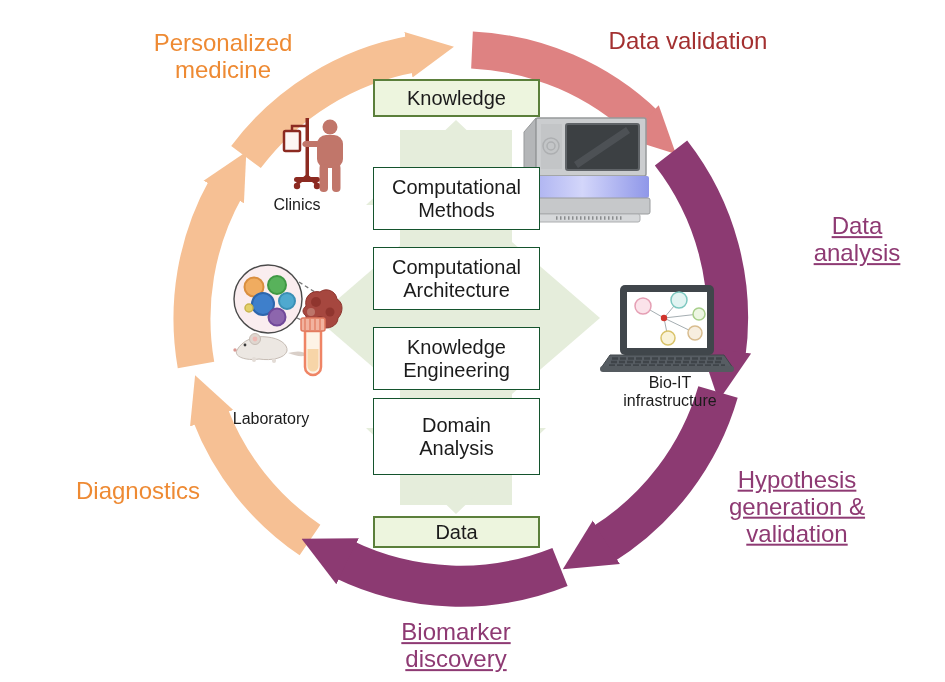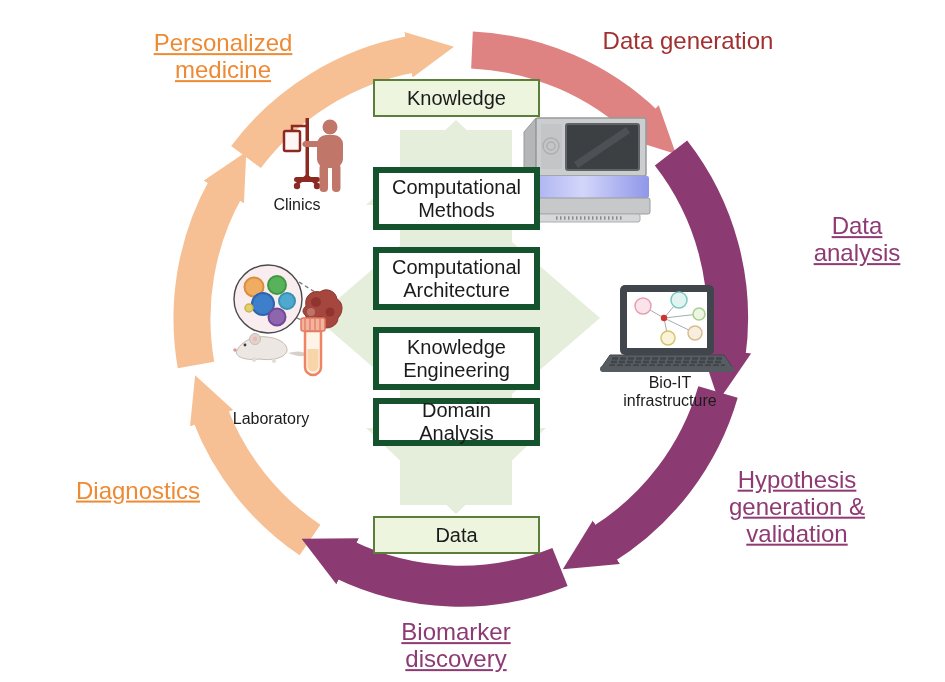--- a/index.html
+++ b/index.html
@@ -1,28 +1,28 @@
 <!DOCTYPE html>
 <html><head>
 <meta charset="utf-8">
 <style>
   html,body{margin:0;padding:0;background:#fff;}
   #stage{position:relative;width:945px;height:682px;background:#ffffff;overflow:hidden;
          font-family:"Liberation Sans",sans-serif;}
   #diagram-svg{position:absolute;left:0;top:0;}
   .lbl{position:absolute;transform:translate(-50%,-50%);white-space:pre-line;text-align:center;
        font-size:24px;line-height:1.12;font-weight:500;}
-  .lbl.orange{color:#EE8A33;text-decoration:underline;}
+  .lbl.orange{color:#EE8A33;}
   .lbl.red{color:#A33030;}
   .lbl.purple{color:#8E3A73;text-decoration:underline;}
   .node-lbl{position:absolute;transform:translate(-50%,-50%);white-space:pre-line;text-align:center;
        font-size:16px;line-height:1.1;font-weight:400;color:#1b1b1b;}
   .box{position:absolute;display:flex;align-items:center;justify-content:center;text-align:center;
        white-space:pre-line;font-size:20px;line-height:1.15;color:#1b1b1b;background:#ffffff;
-       border:6px solid #14532d;box-sizing:border-box;}
+       border:1px solid #14532d;box-sizing:border-box;}
   .box.green{background:#EDF5DE;border:2px solid #5B7F3B;}
 </style>
 </head>
 <body>
 
 <div id="stage">
 
   <svg id="diagram-svg" width="945" height="682" viewBox="0 0 945 682">
     <defs>
       <marker id="head-orange" viewBox="0 0 10 10" refX="1" refY="5" markerUnits="strokeWidth" markerWidth="1.25" markerHeight="1.7" orient="auto">
@@ -146,27 +146,27 @@
     </g>
   </svg>
 
   <div class="box green" style="left:373px;top:79px;width:167px;height:38px;">Knowledge</div>
   <div class="box" style="left:373px;top:167px;width:167px;height:63px;">Computational
 Methods</div>
   <div class="box" style="left:373px;top:247px;width:167px;height:63px;">Computational
 Architecture</div>
   <div class="box" style="left:373px;top:327px;width:167px;height:63px;">Knowledge
 Engineering</div>
-  <div class="box" style="left:373px;top:398px;width:167px;height:48px;">Domain
+  <div class="box" style="left:373px;top:398px;width:167px;height:77px;">Domain
 Analysis</div>
-  <div class="box green" style="left:373px;top:516px;width:167px;height:38px;">Data</div>
+  <div class="box green" style="left:373px;top:516px;width:167px;height:32px;">Data</div>
 
   <div class="lbl orange" style="left:223px;top:57px;">Personalized
 medicine</div>
-  <div class="lbl red" style="left:688px;top:41px;">Data generation</div>
+  <div class="lbl red" style="left:688px;top:41px;">Data validation</div>
   <div class="lbl purple" style="left:857px;top:240px;">Data analysis</div>
   <div class="lbl purple" style="left:797px;top:507px;">Hypothesis
 generation &amp;
 validation</div>
   <div class="lbl purple" style="left:456px;top:646px;">Biomarker
 discovery</div>
   <div class="lbl orange" style="left:138px;top:491px;">Diagnostics</div>
 
   <div class="node-lbl" style="left:297px;top:205px;">Clinics</div>
   <div class="node-lbl" style="left:271px;top:394px;margin-top:25px;">Laboratory</div>

